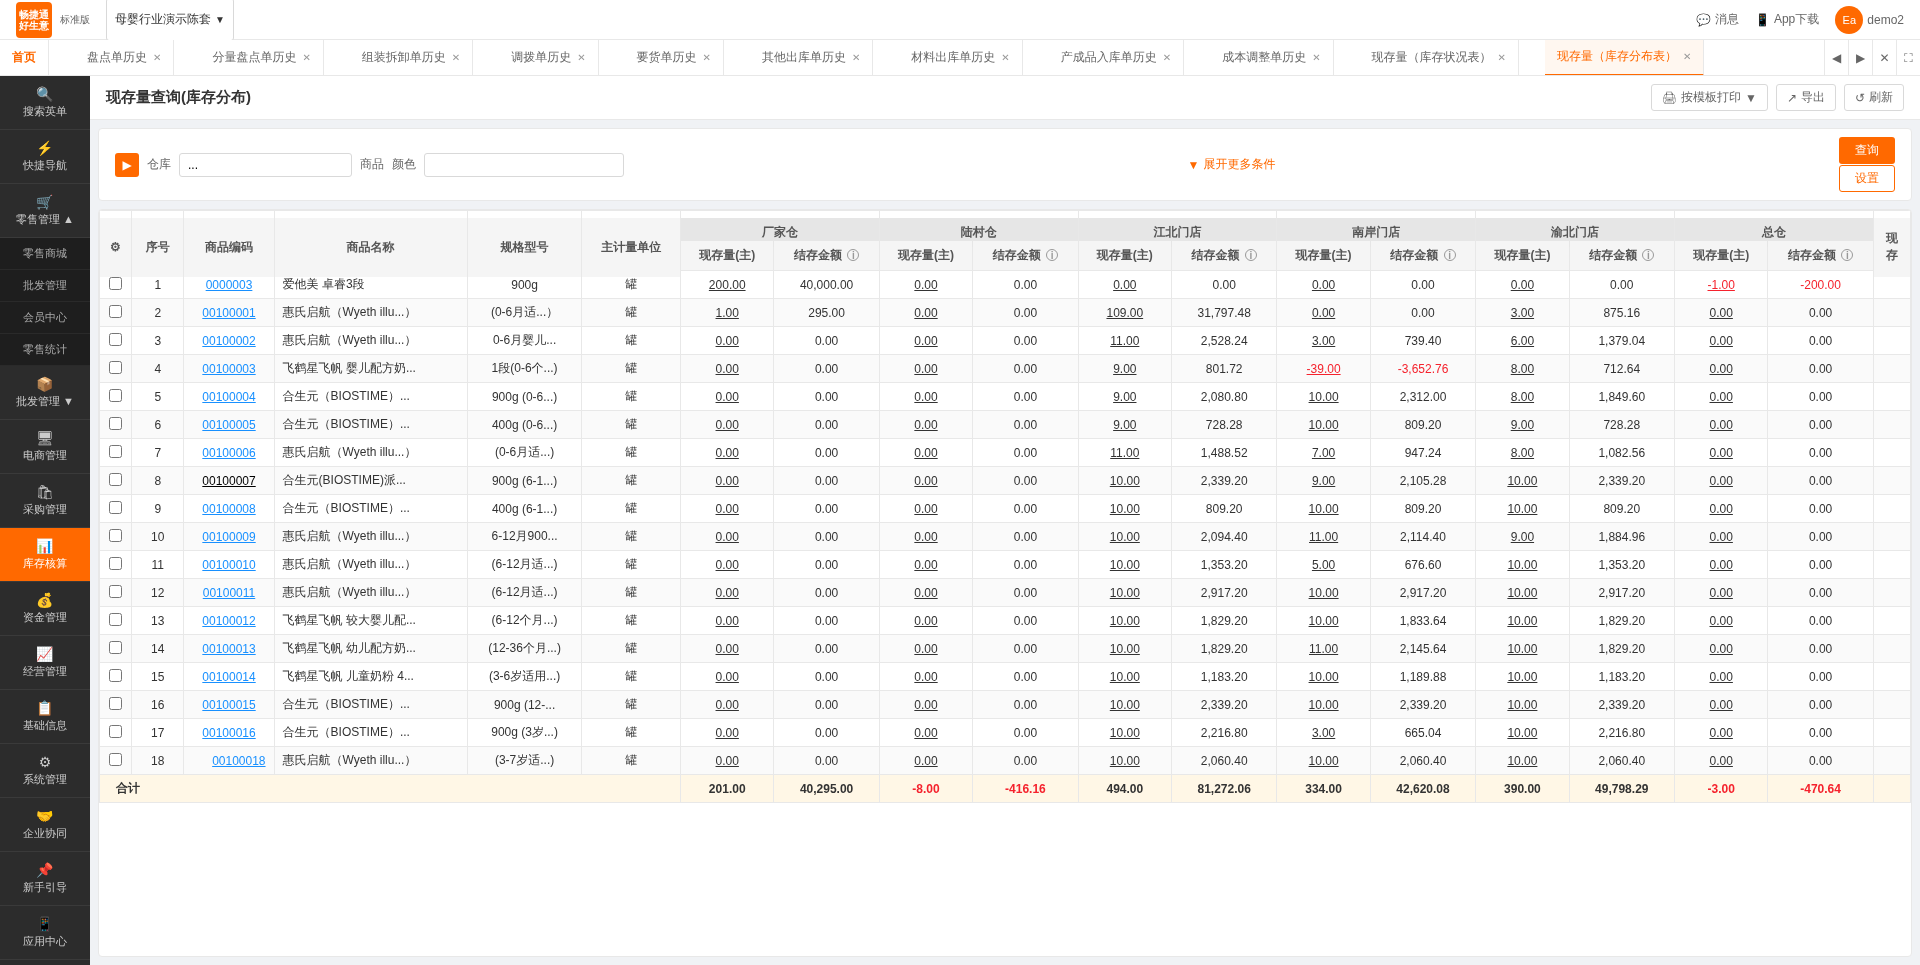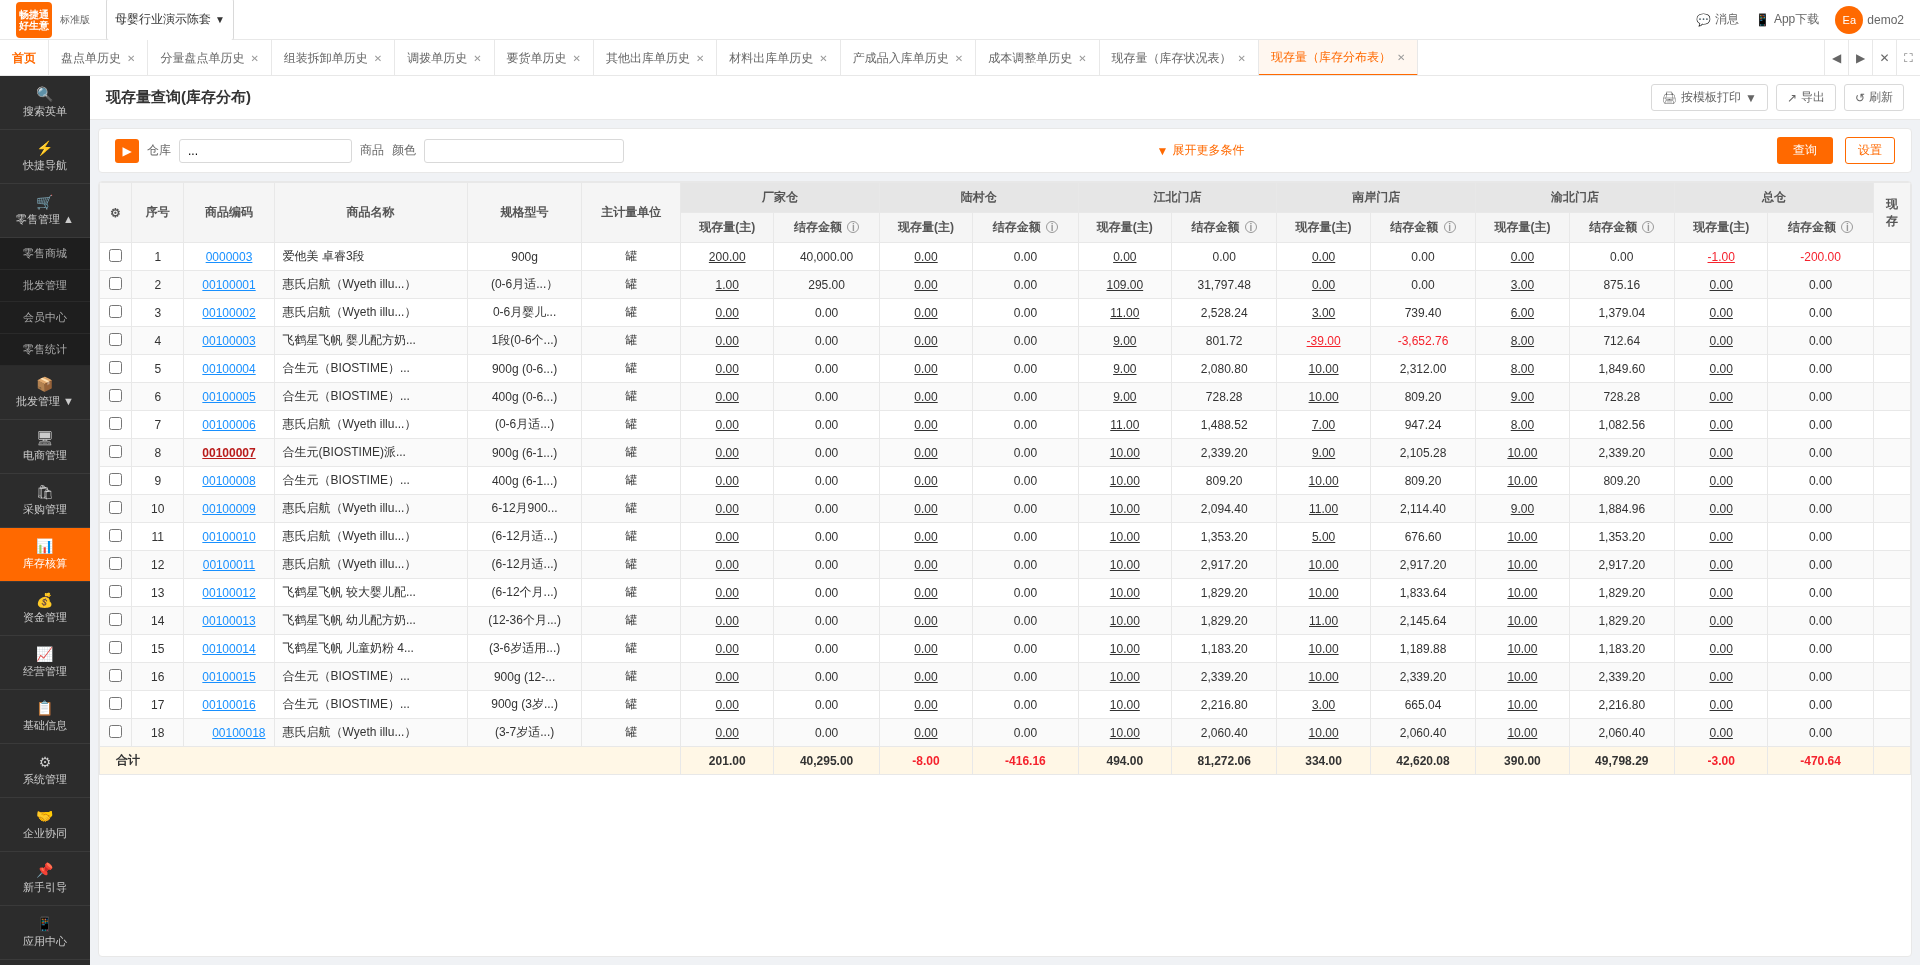--- a/index.html
+++ b/index.html
@@ -7,21 +7,21 @@
 
     
     .top-bar { height: 40px; background: #fff; display: flex; align-items: center; justify-content: space-between; padding: 0 16px; border-bottom: 1px solid #e8e8e8; }
     .top-bar-left { display: flex; align-items: center; gap: 8px; }
     .logo-area { display: flex; align-items: center; gap: 4px; }
     .top-bar-right { display: flex; align-items: center; gap: 16px; }
     .top-bar-icon { display: flex; align-items: center; gap: 4px; font-size: 12px; color: #666; cursor: pointer; }
     .avatar { width: 28px; height: 28px; border-radius: 50%; background: #ff6900; display: flex; align-items: center; justify-content: center; color: #fff; font-size: 11px; }
 
     
-    .tab-bar { height: 36px; background: #fff; display: flex; border-bottom: 1px solid #e8e8e8; overflow: hidden; position: relative; }
+    .tab-bar { height: 36px; background: #fff; display: flex; align-items: center; border-bottom: 1px solid #e8e8e8; overflow: hidden; position: relative; gap: 26px; }
     .tab-item { height: 36px; padding: 0 12px; display: flex; align-items: center; gap: 4px; font-size: 12px; color: #666; cursor: pointer; border-right: 1px solid #e8e8e8; white-space: nowrap; flex-shrink: 0; }
     .tab-item.active { color: #ff6900; background: #fff7f0; border-bottom: 2px solid #ff6900; }
     .tab-item.home { color: #ff6900; font-weight: bold; }
     .tab-close { font-size: 10px; color: #999; margin-left: 2px; }
     .tab-nav-btn { width: 24px; height: 36px; display: flex; align-items: center; justify-content: center; cursor: pointer; color: #666; border-left: 1px solid #e8e8e8; flex-shrink: 0; }
     .tab-nav-right { margin-left: auto; display: flex; align-items: center; }
 
     
     .main-layout { display: flex; height: calc(965px - 40px - 36px); }
 
@@ -54,21 +54,21 @@
     
     .orange-toggle { width: 24px; height: 24px; background: #ff6900; border-radius: 3px; display: flex; align-items: center; justify-content: center; cursor: pointer; color: #fff; flex-shrink: 0; }
 
     
     .btn-search { background: #ff6900; color: #fff; border: none; border-radius: 3px; padding: 5px 16px; cursor: pointer; font-size: 12px; }
     .btn-setting { background: #fff; color: #ff6900; border: 1px solid #ff6900; border-radius: 3px; padding: 4px 12px; cursor: pointer; font-size: 12px; }
 
     
     .table-area { margin: 0 8px 8px 8px; background: #fff; border-radius: 4px; border: 1px solid #e8e8e8; overflow: auto; flex: 1; }
     table { width: 100%; border-collapse: collapse; font-size: 12px; }
-    thead th { background: #f5f5f5; border: 1px solid #e8e8e8; padding: 6px 8px; text-align: center; font-weight: 600; color: #555; white-space: nowrap; position: sticky; top: 0; z-index: 1; }
+    thead th { background: #f5f5f5; border: 1px solid #e8e8e8; padding: 6px 8px; text-align: center; font-weight: 600; color: #555; white-space: nowrap; position: sticky; top: 7px; z-index: 1; }
     tbody td { border: 1px solid #e8e8e8; padding: 5px 8px; text-align: center; white-space: nowrap; }
     tbody tr:nth-child(even) { background: #fafafa; }
     .negative { color: #f5222d; }
     .underline { text-decoration: underline; cursor: pointer; }
     tfoot td { background: #fff7e6; border: 1px solid #e8e8e8; padding: 5px 8px; text-align: center; font-weight: bold; }
     .col-gear { width: 32px; }
     .info-icon { display: inline-block; width: 12px; height: 12px; border-radius: 50%; border: 1px solid #999; font-size: 10px; line-height: 12px; text-align: center; color: #999; cursor: pointer; margin-left: 2px; }
     .group-header { background: #e6e6e6; }
 
     
@@ -262,21 +262,21 @@
         <div class="orange-toggle">▶</div>
         <span class="filter-label">仓库</span>
         <input class="filter-input filter-input-medium" type="text" value="..." placeholder="..." style="">
         <span class="filter-label">商品</span>
         <span class="filter-label">颜色</span>
         <input class="filter-input" type="text" style="min-width: 200px;" value="">
         <div class="expand-btn">
           <span>▼</span>
           <span>展开更多条件</span>
         </div>
-        <div style="margin-left:auto;display:flex;gap:12px;">
+        <div style="margin-left:auto;display:flex;gap:1px;flex-direction:column;">
           <button class="btn-search">查询</button>
           <button class="btn-setting">设置</button>
         </div>
       </div>
     </div>
 
     <div class="table-area">
       <table>
         <thead>
           <tr>
@@ -453,21 +453,21 @@
       <td>947.24</td>
       <td class="underline">8.00</td>
       <td>1,082.56</td>
       <td class="underline">0.00</td>
       <td>0.00</td>
       <td></td>
     </tr>
             <tr>
       <td><input type="checkbox" style=""></td>
       <td>8</td>
-      <td class="underline" style="color:#b91c1c;font-weight:bold;">00100007</td>
+      <td class="underline" style="color:#000000;">00100007</td>
       <td style="text-align:left;max-width:160px;overflow:hidden;text-overflow:ellipsis;">合生元(BIOSTIME)派...</td>
       <td>900g (6-1...)</td>
       <td>罐</td>
       <td class="underline">0.00</td>
       <td>0.00</td>
       <td class="underline">0.00</td>
       <td>0.00</td>
       <td class="underline">10.00</td>
       <td>2,339.20</td>
       <td class="underline">9.00</td>

